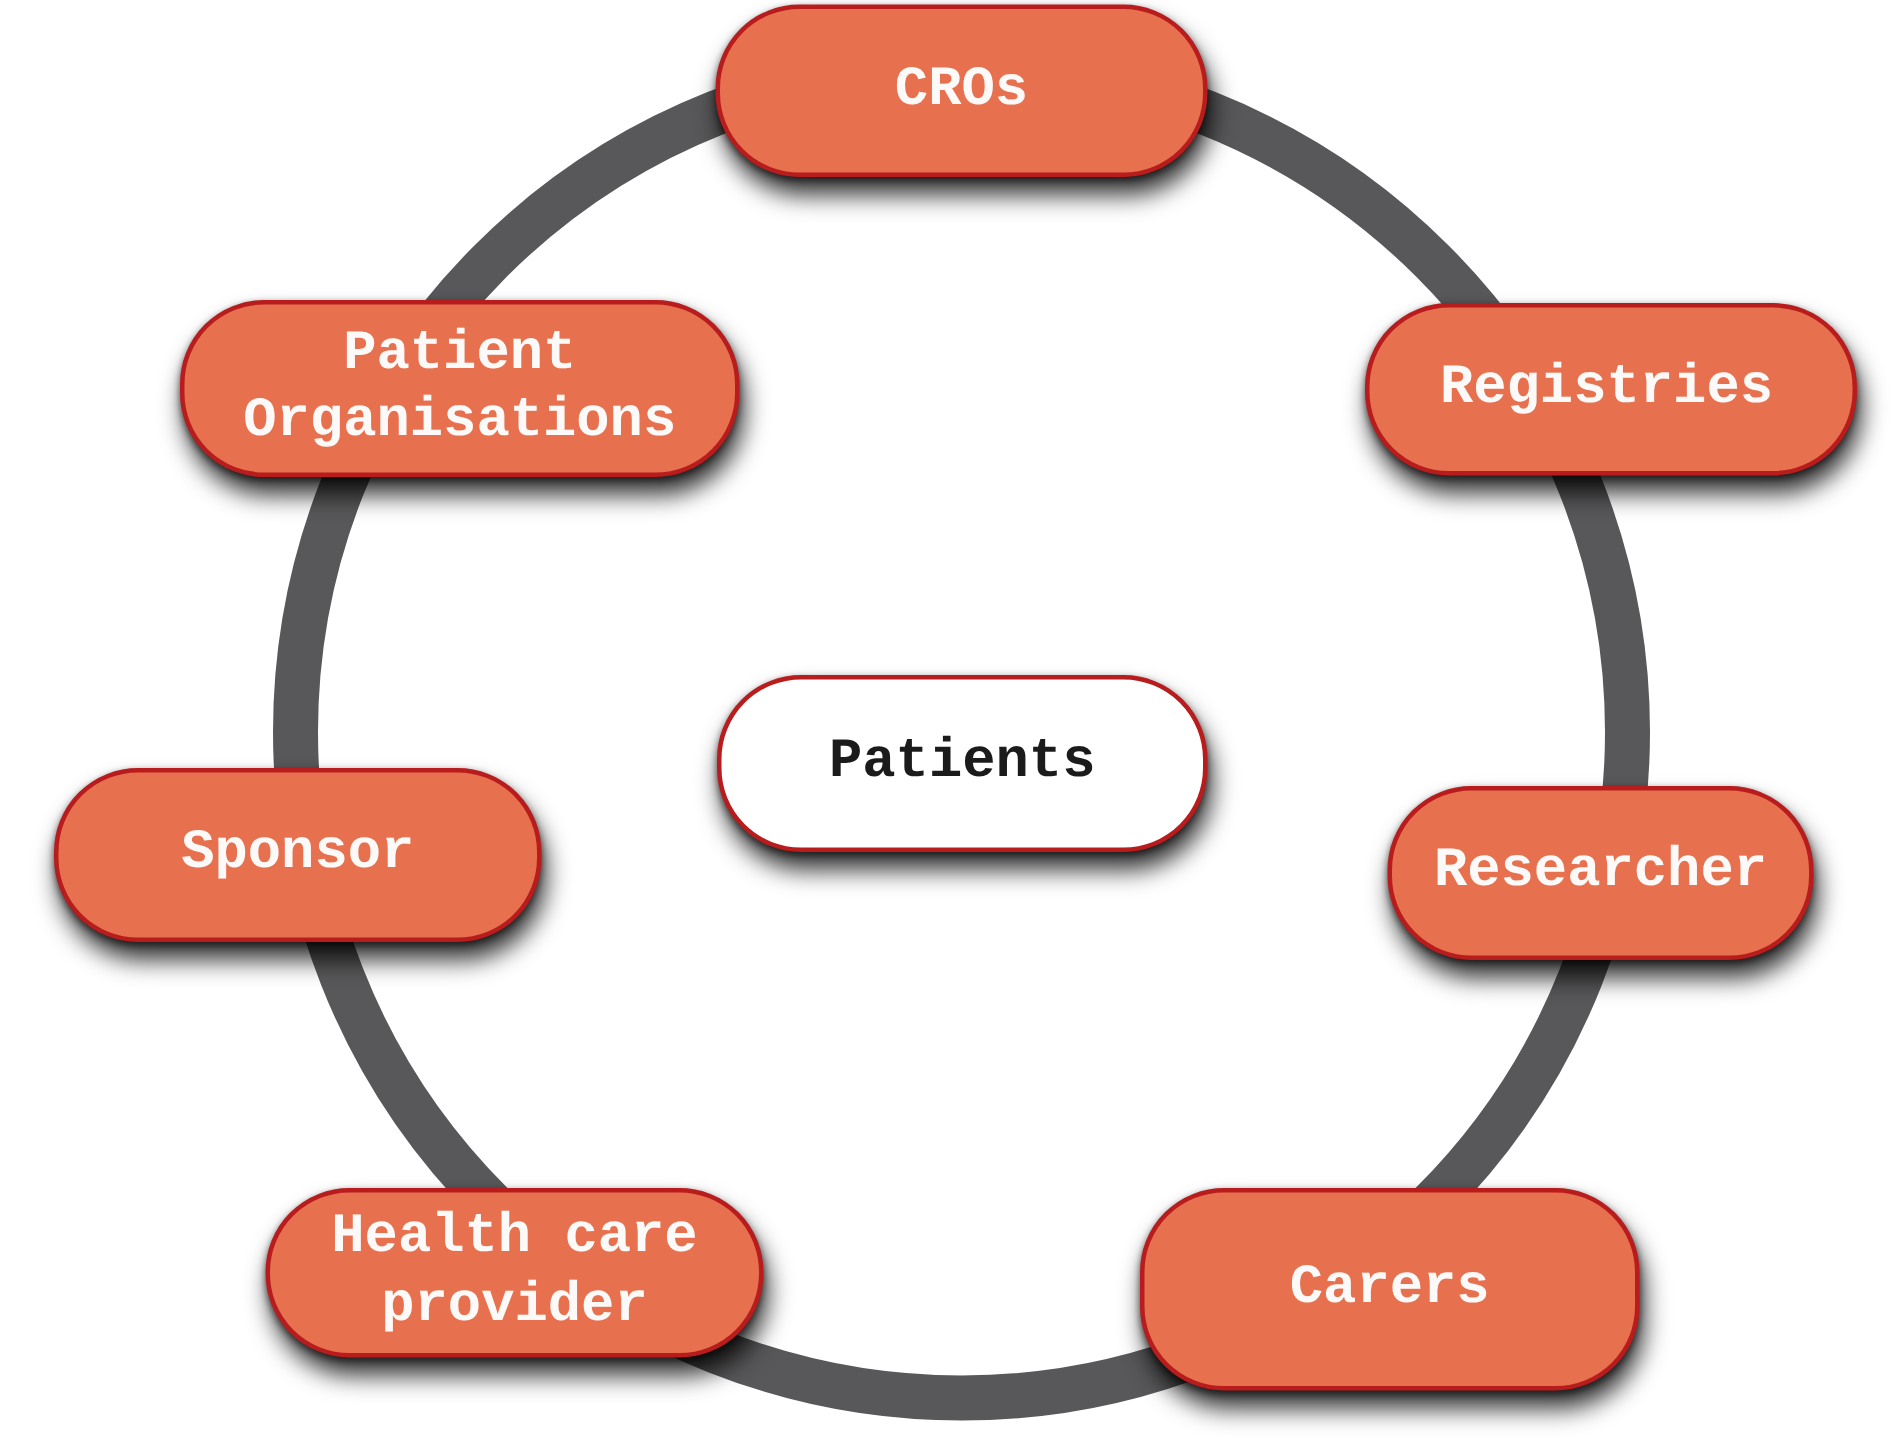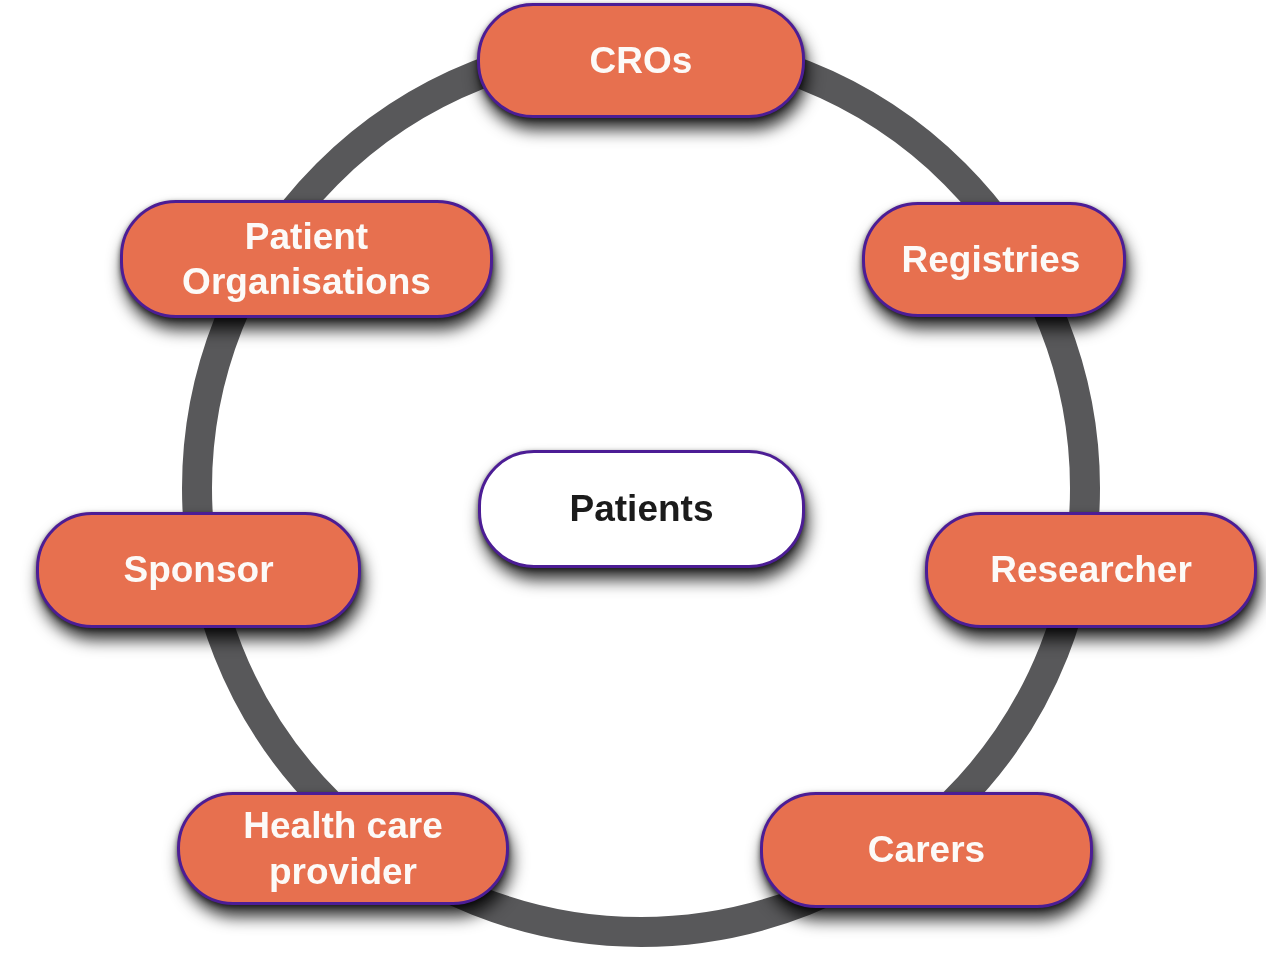--- a/index.html
+++ b/index.html
@@ -27,39 +27,40 @@
     position: absolute;
     z-index: 2;
     display: flex;
     align-items: center;
     justify-content: center;
     text-align: center;
     box-sizing: border-box;
     padding: 0 16px;
     background: #e7704f;
     color: #fcfaf8;
-    border: 3px solid #4c1d95;
+    border: 3px solid #b91c1c;
     border-radius: 56px;
     box-shadow: 0 2px 5px rgba(0,0,0,0.55), 3px 12px 16px rgba(0,0,0,0.80);
     font-weight: 700;
     font-size: 37px;
     line-height: 1.22;
+    font-family: Liberation Mono, monospace;
   }
   .node--center {
     background: #ffffff;
     color: #1b1b1b;
   }
   .n-cros                  { left: 477px; top:   3px; width: 328px; height: 115px; }
   .n-patient-organisations { left: 120px; top: 200px; width: 373px; height: 118px; }
-  .n-registries            { left: 862px; top: 202px; width: 264px; height: 115px; padding-left: 10px; }
+  .n-registries            { left: 910px; top: 202px; width: 328px; height: 115px; padding-left: 10px; }
   .n-sponsor               { left:  12px; top: 512px; width: 325px; height: 116px; margin-left: 24px; }
   .n-patients              { left: 478px; top: 450px; width: 327px; height: 118px; }
-  .n-researcher            { left: 925px; top: 512px; width: 332px; height: 116px; }
+  .n-researcher            { left: 925px; top: 524px; width: 284px; height: 116px; }
   .n-health-care-provider  { left: 177px; top: 792px; width: 332px; height: 113px; }
-  .n-carers                { left: 760px; top: 792px; width: 333px; height: 116px; }
+  .n-carers                { left: 760px; top: 792px; width: 333px; height: 135px; }
 </style>
 </head>
 <body>
 
 <div id="stage">
 
   <svg id="ring-svg" viewBox="0 0 1266 960" xmlns="http://www.w3.org/2000/svg">
     <circle fill="none" stroke="#58585A" stroke-width="30" cx="641" cy="488" r="444"></circle>
   </svg>
 

